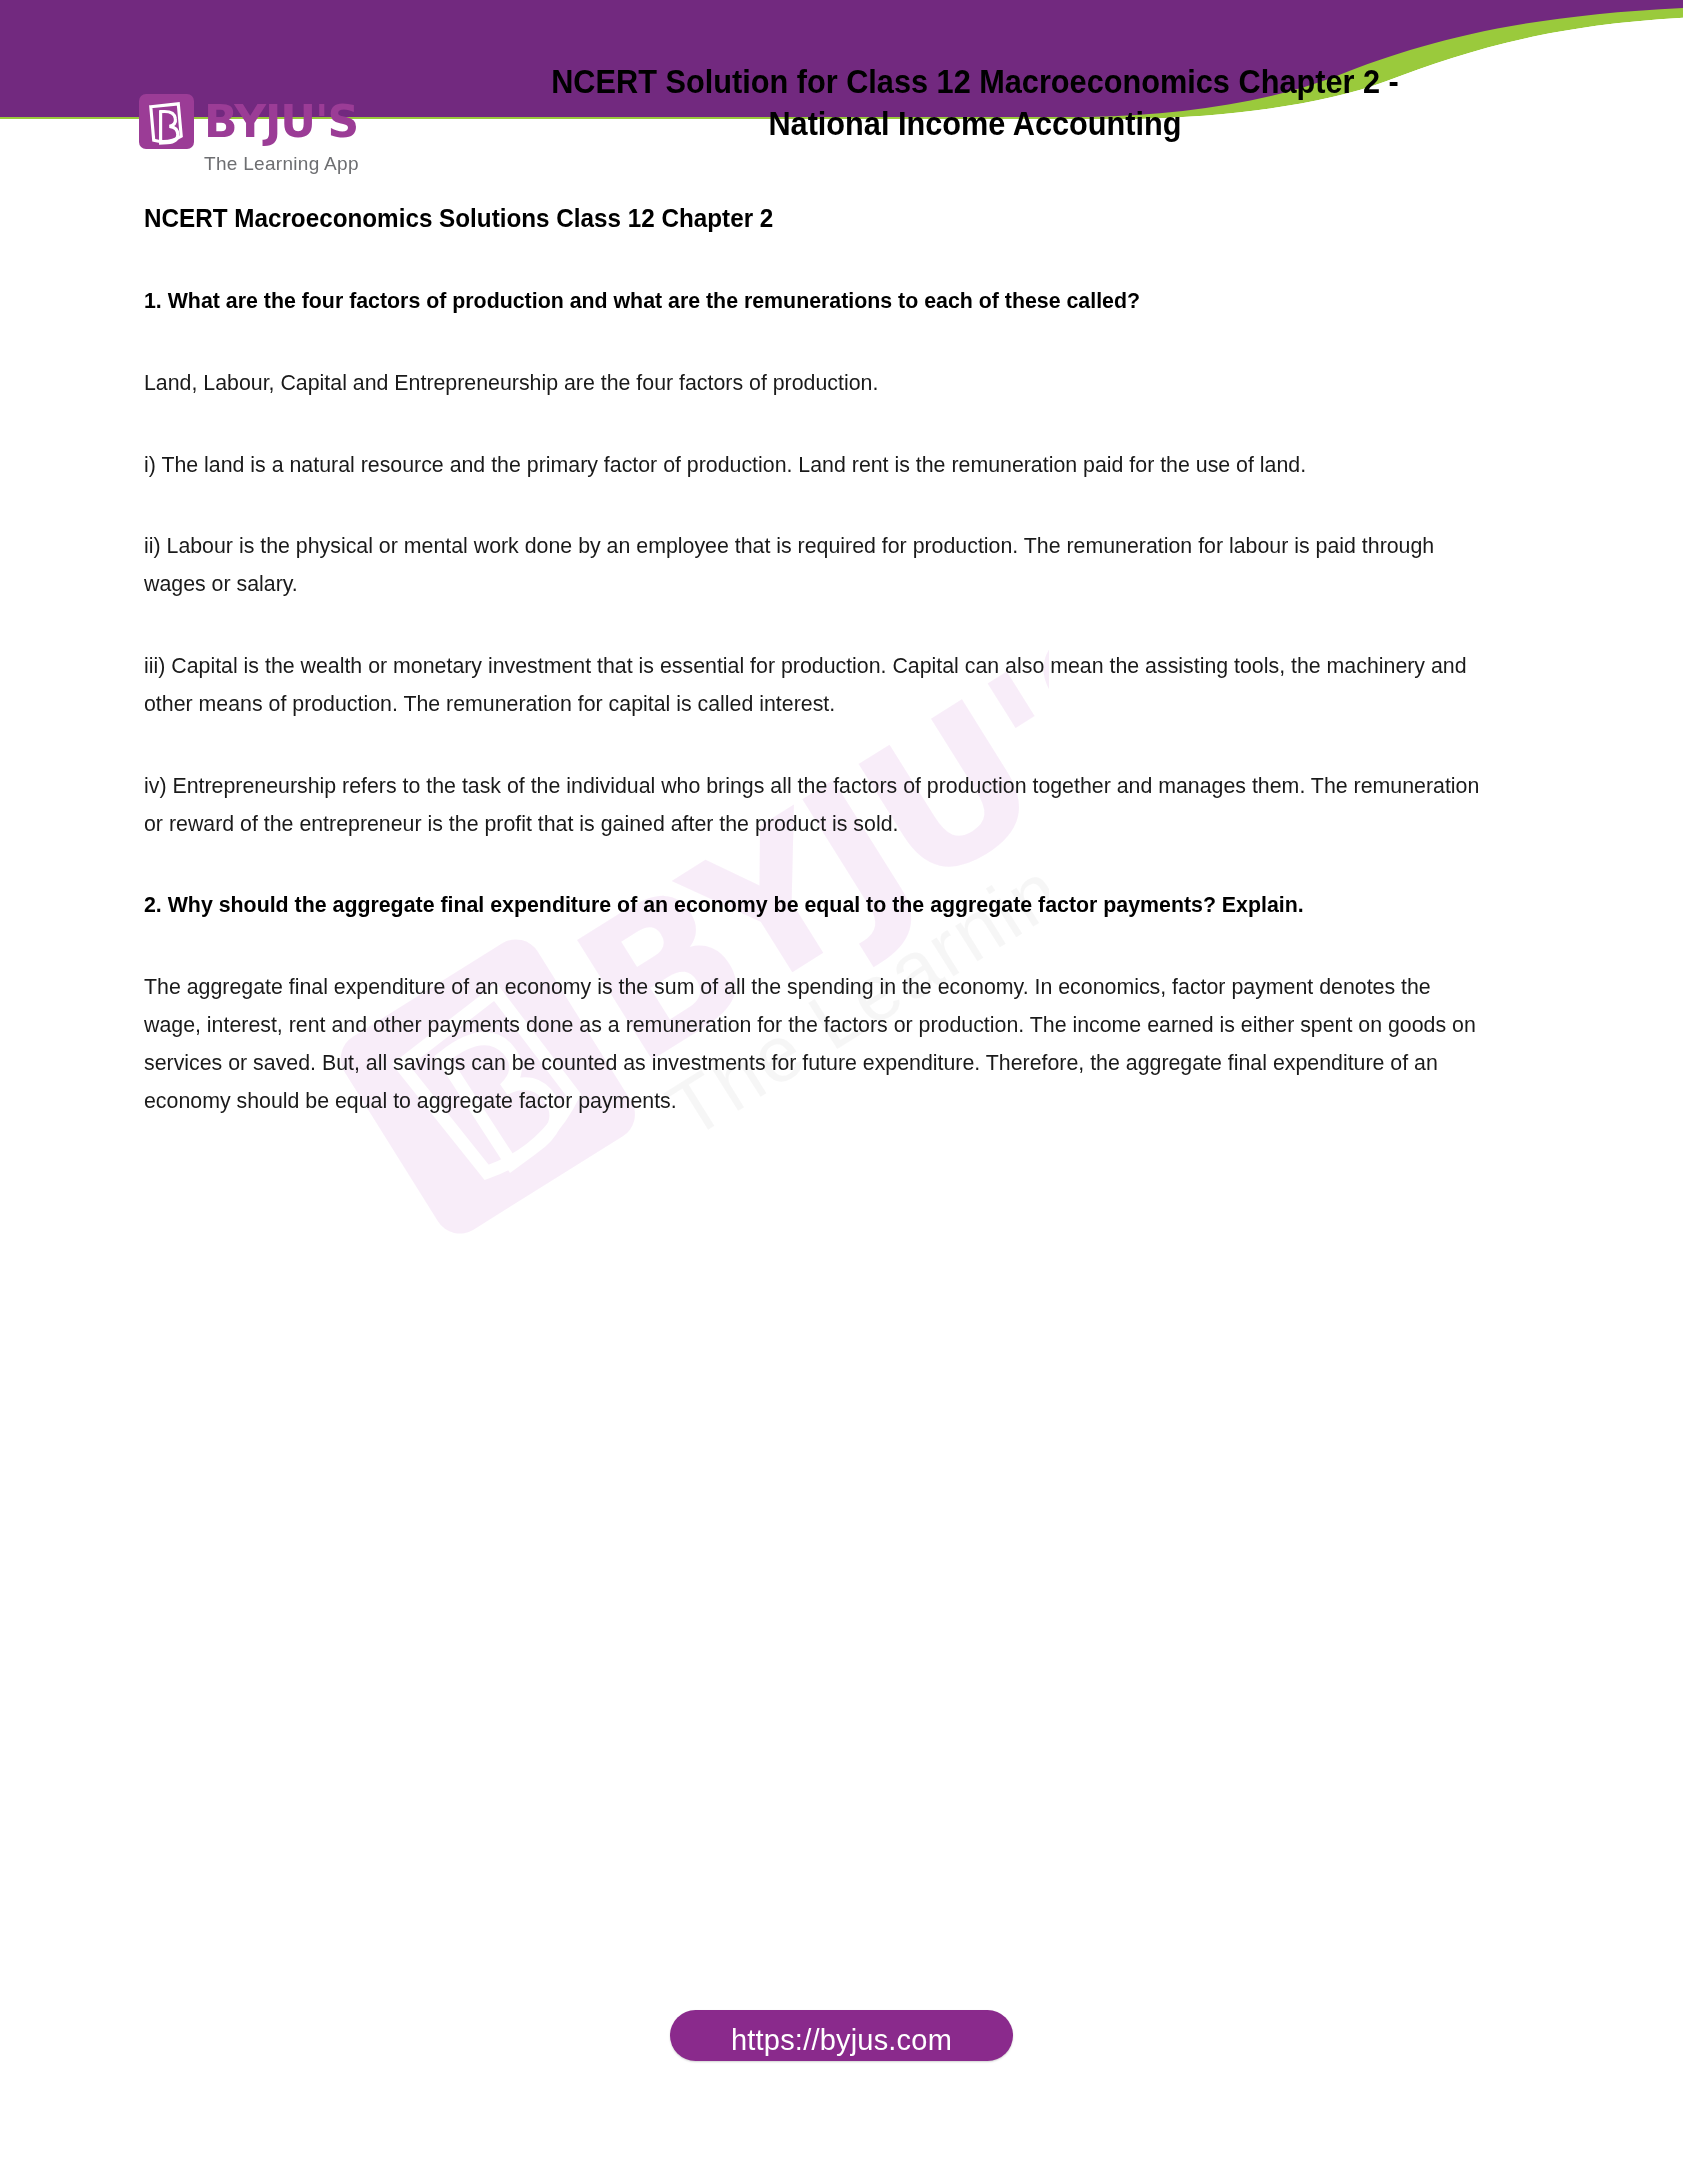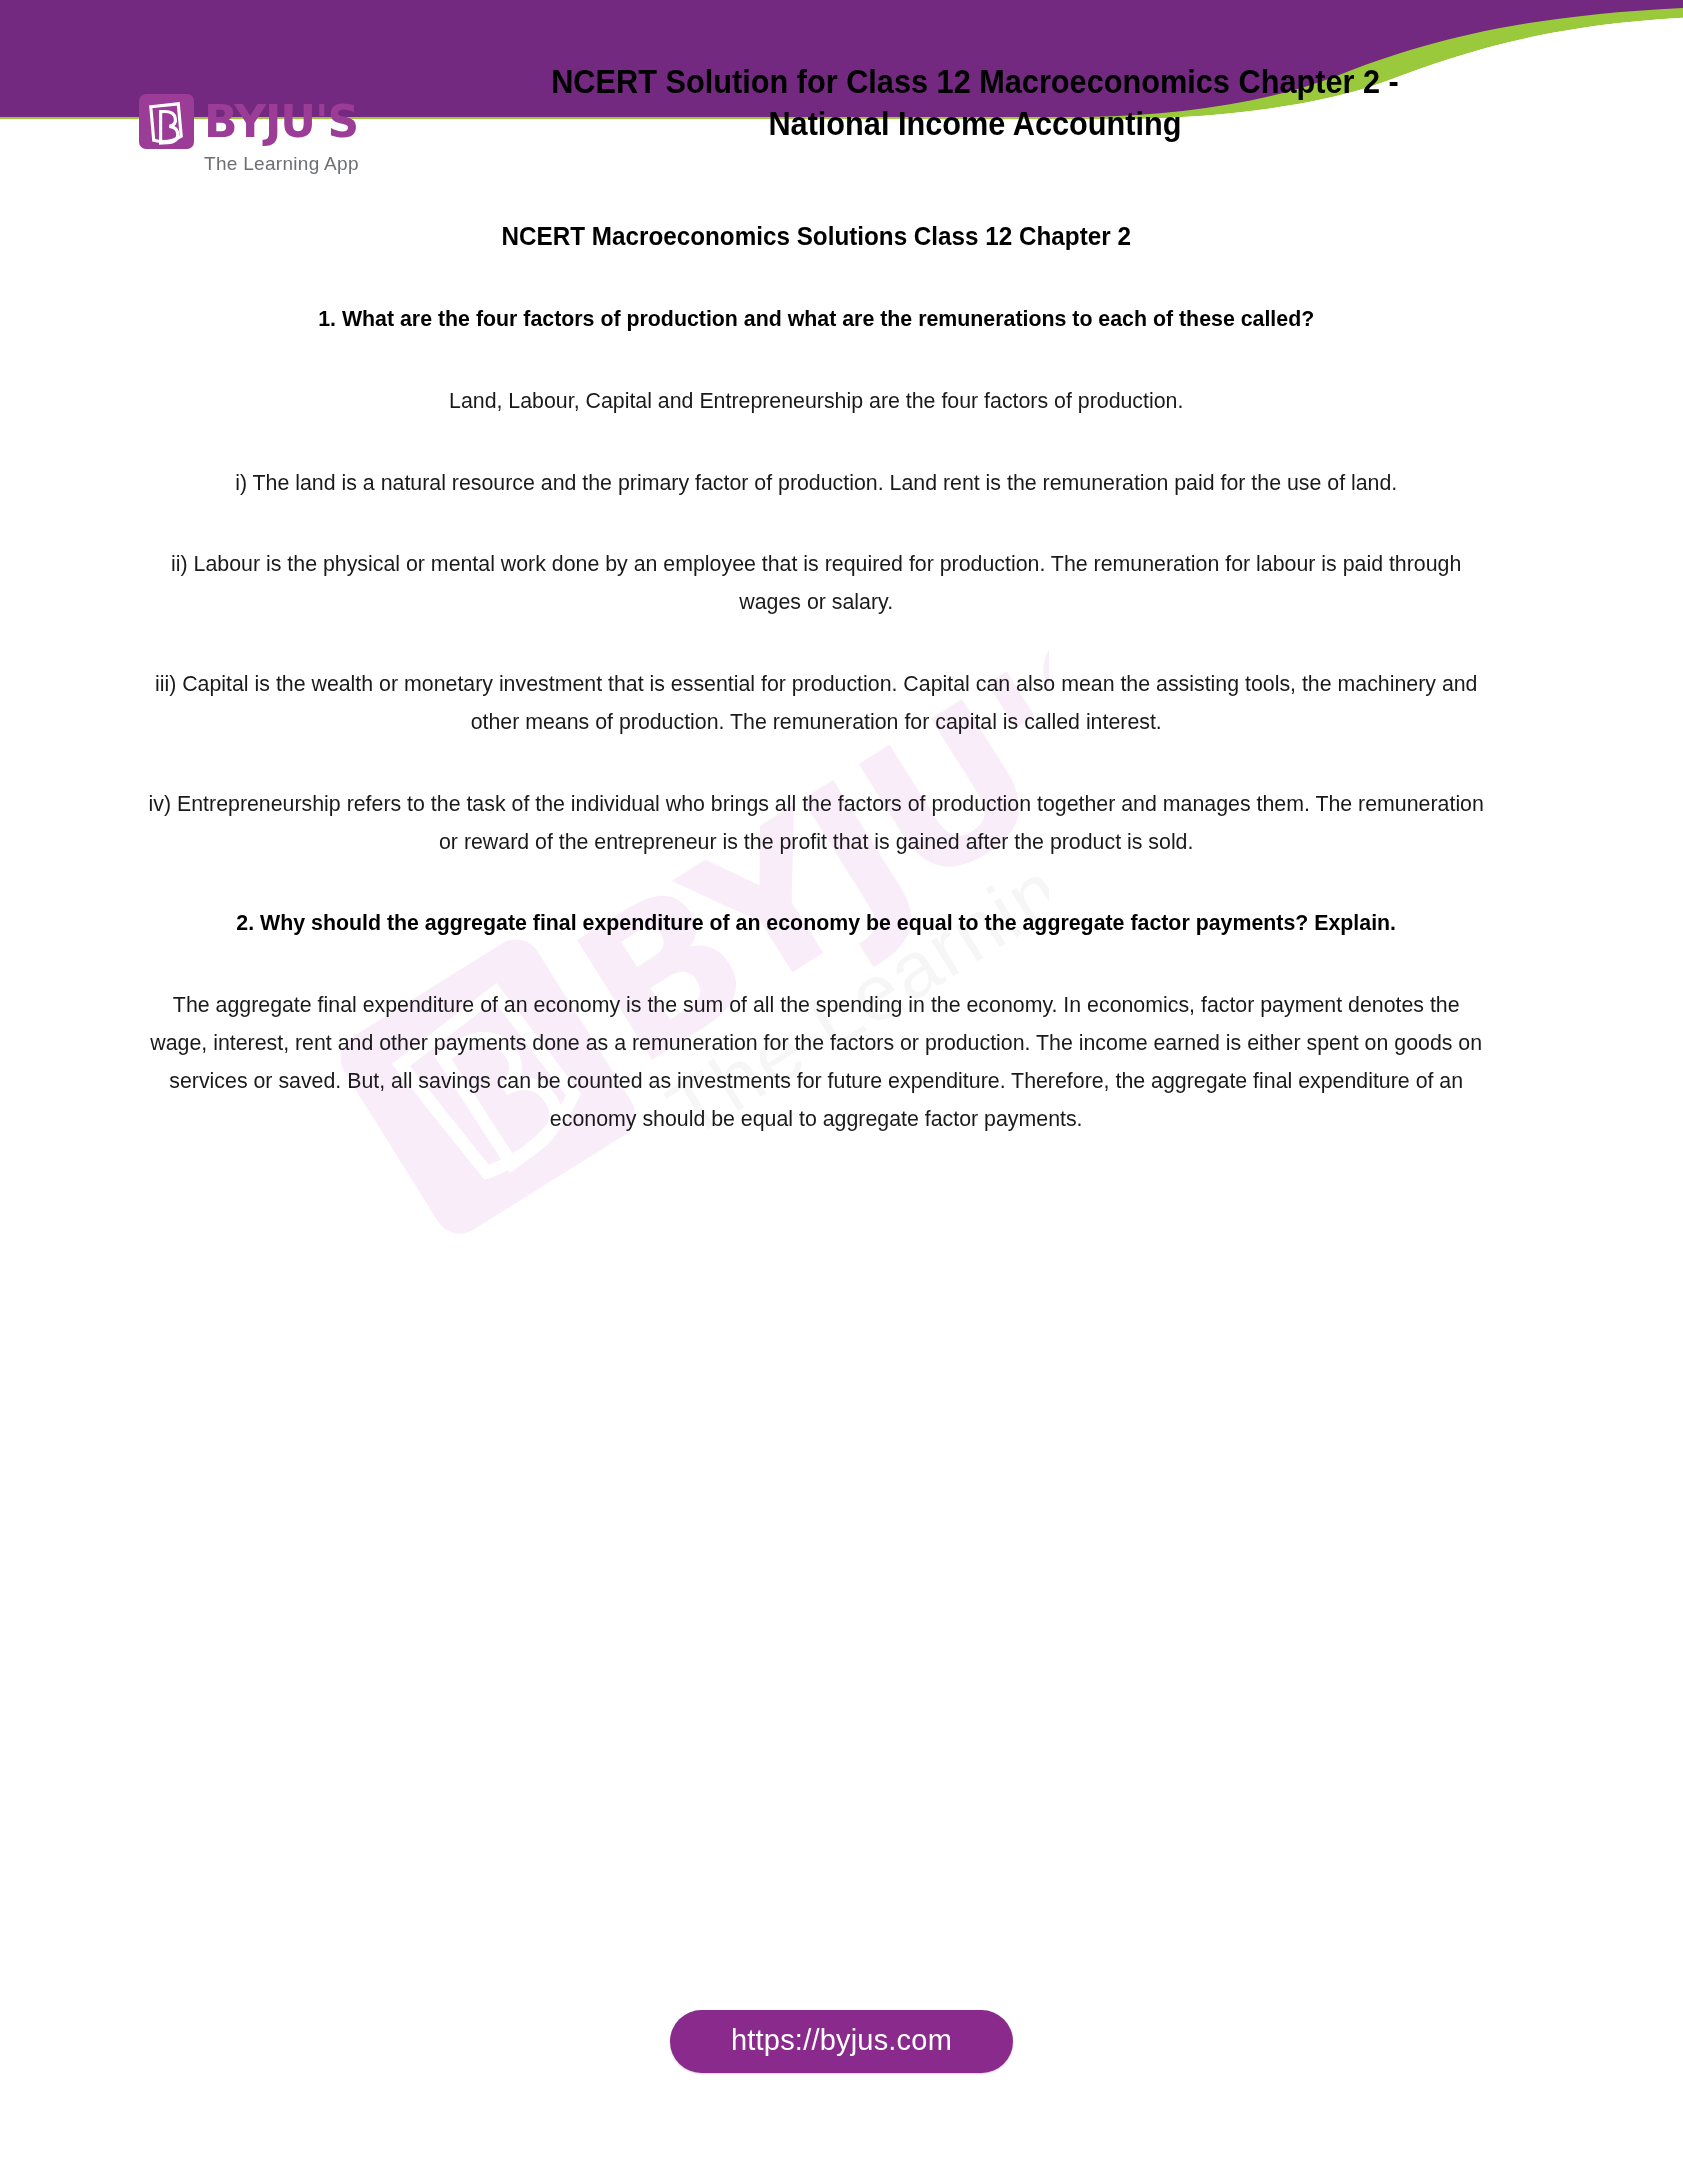--- a/index.html
+++ b/index.html
@@ -101,24 +101,23 @@
     height: 772px;
     z-index: 0;
     pointer-events: none;
     opacity: 1;
   }
 
   
   .content {
     position: absolute;
     left: 144px;
-    top: 219px;
+    top: 201px;
     width: 1386px;
     z-index: 2;
-    text-align: center;
   }
 
   .sec-heading {
     font-family: "Liberation Sans", sans-serif;
     font-weight: bold;
     font-size: 25px;
     color: #000;
     line-height: 1.4;
     margin-bottom: 46px;
     transform: scaleX(0.97);
@@ -157,21 +156,21 @@
     top: 2010px;
     display: flex;
     justify-content: center;
     z-index: 3;
   }
   .footer-btn {
     background: #8A2A8C;
     color: #ffffff;
     font-family: "Liberation Sans", sans-serif;
     font-size: 29px;
-    padding: 14px 61px 16px 61px;
+    padding: 14px 61px 4px 61px;
     border-radius: 34px;
     border: none;
     letter-spacing: 0.2px;
     box-shadow: 0 1px 2px rgba(0,0,0,0.18);
     cursor: pointer;
     white-space: nowrap;
   }
 </style>
 </head>
 <body>

